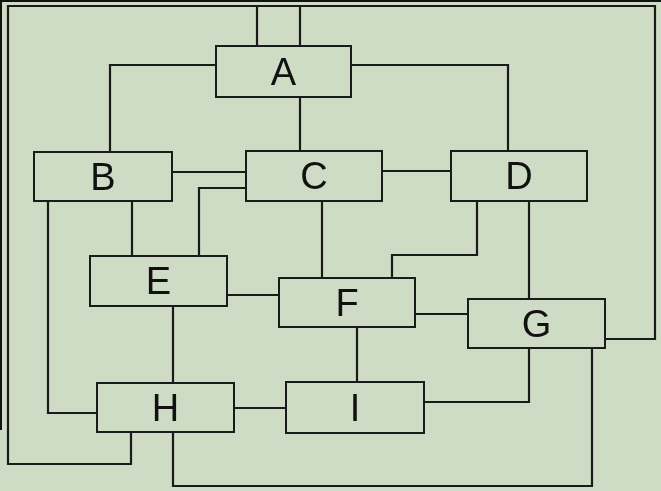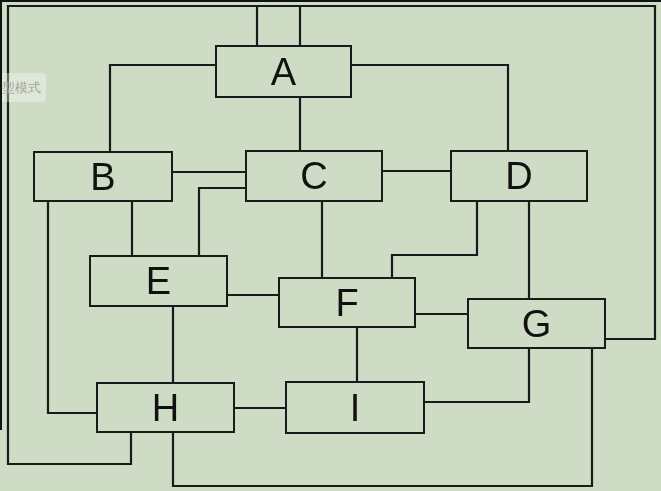--- a/index.html
+++ b/index.html
@@ -118,18 +118,15 @@
       <div class="node" style="left: 467px; top: 298px; width: 139px; height: 51px; background: rgb(207, 220, 197); border-color: rgb(26, 26, 26); color: rgb(17, 17, 17);">
         <span>G</span>
       </div>
       <div class="node" style="left: 96px; top: 382px; width: 139px; height: 51px; background: rgb(207, 220, 197); border-color: rgb(26, 26, 26); color: rgb(17, 17, 17);">
         <span>H</span>
       </div>
       <div class="node" style="left: 285px; top: 381px; width: 140px; height: 53px; background: rgb(207, 220, 197); border-color: rgb(26, 26, 26); color: rgb(17, 17, 17);">
         <span>I</span>
       </div>
     </div>
-  <div class="watermark" style="background: rgba(255, 255, 255, 0.33); color: rgb(159, 164, 155);">
-    <span>型模式</span>
-  </div>
   <div class="screen-edge-top" style="background: rgb(18, 18, 18);"></div>
   <div class="screen-edge-left" style="background: rgb(18, 18, 18);"></div>
 </div>
 
 </body></html>

